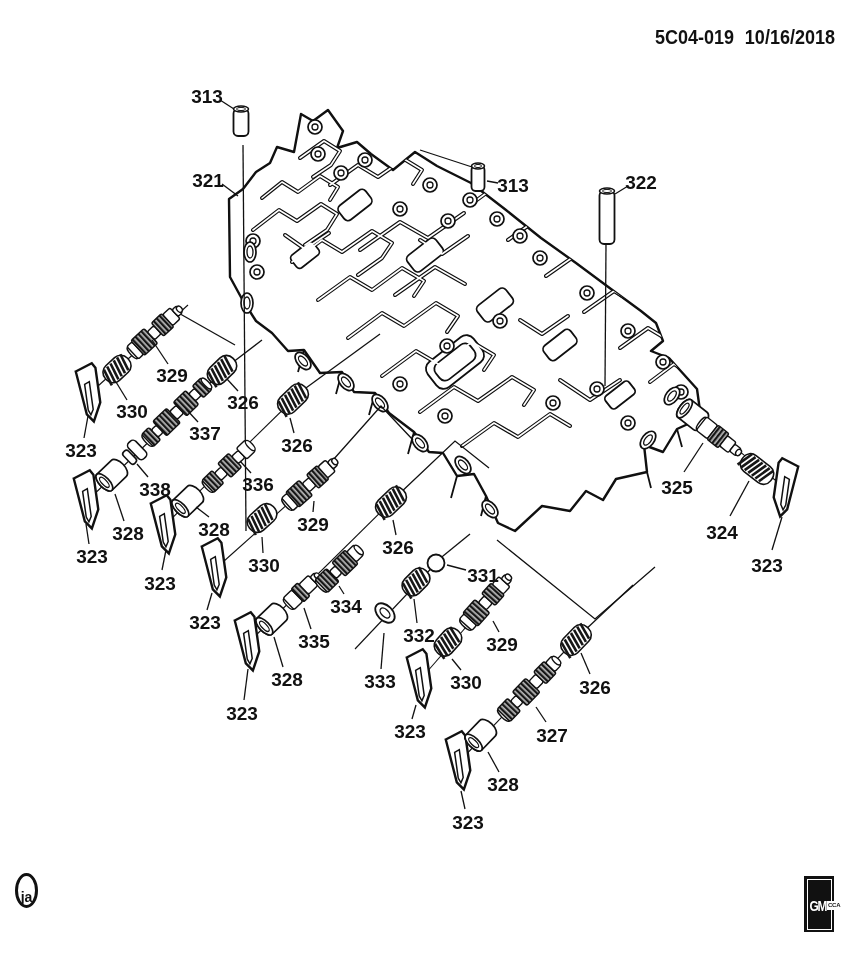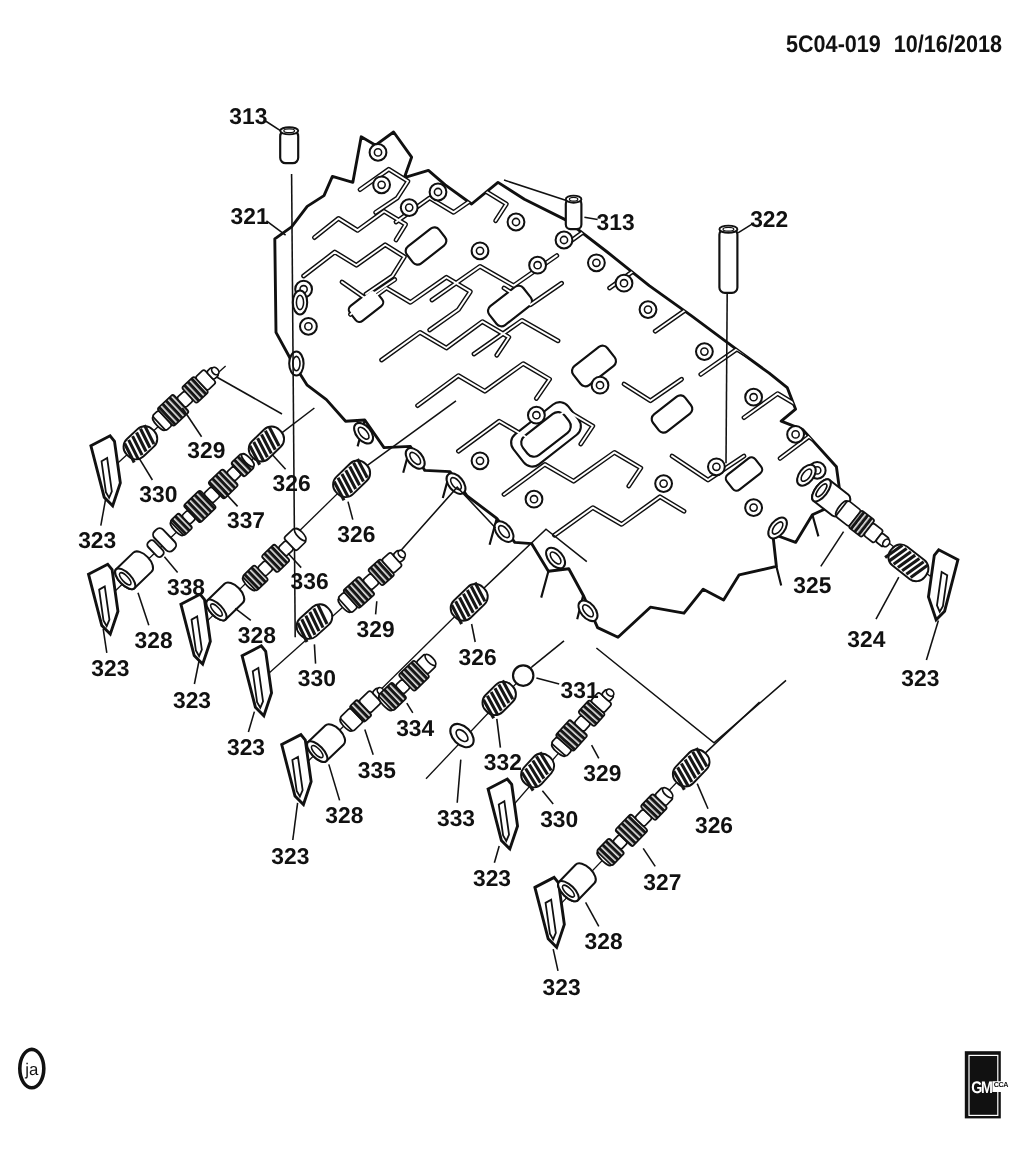--- a/index.html
+++ b/index.html
@@ -2,22 +2,22 @@
 <html><head>
 <meta charset="utf-8">
 <style>
   html,body{margin:0;padding:0;background:#fff;}
   .page{position:relative;width:851px;height:960px;background:#fff;overflow:hidden;
         font-family:"Liberation Sans",sans-serif;color:#111;}
   .hdr{position:absolute;top:26px;right:16px;display:flex;gap:12px;
        font-size:20px;font-weight:700;letter-spacing:0;
        transform:scaleX(.9);transform-origin:100% 50%;white-space:nowrap;}
   .ja-mark{position:absolute;left:15px;top:873px;width:23px;height:35px;
-       border:3px solid #111;border-radius:50%;display:flex;align-items:center;
-       justify-content:center;font-size:14px;font-weight:400;box-sizing:border-box;}
+       border:3px solid #111;border-radius:50%;display:flex;align-items:flex-end;
+       justify-content:center;font-size:14px;font-weight:700;box-sizing:border-box;}
   .gm-logo{position:absolute;left:804px;top:876px;width:30px;height:56px;
        background:#111;padding:2.5px;box-sizing:border-box;}
   .gm-inner{border:1.5px solid #fff;height:100%;display:flex;flex-direction:row;
        align-items:center;justify-content:flex-start;box-sizing:border-box;padding-top:3px;}
   .gm-top{color:#fff;font-weight:700;font-size:14px;line-height:1;letter-spacing:-1.5px;
        transform:scaleX(.85);}
   .gm-bar{width:13px;height:3px;background:#fff;margin:3px 0 4px;}
   .gm-cca{background:#fff;color:#111;font-size:6px;font-weight:700;line-height:1.5;
        padding:0 1px;letter-spacing:-.3px;}
   svg{position:absolute;left:0;top:0;}

